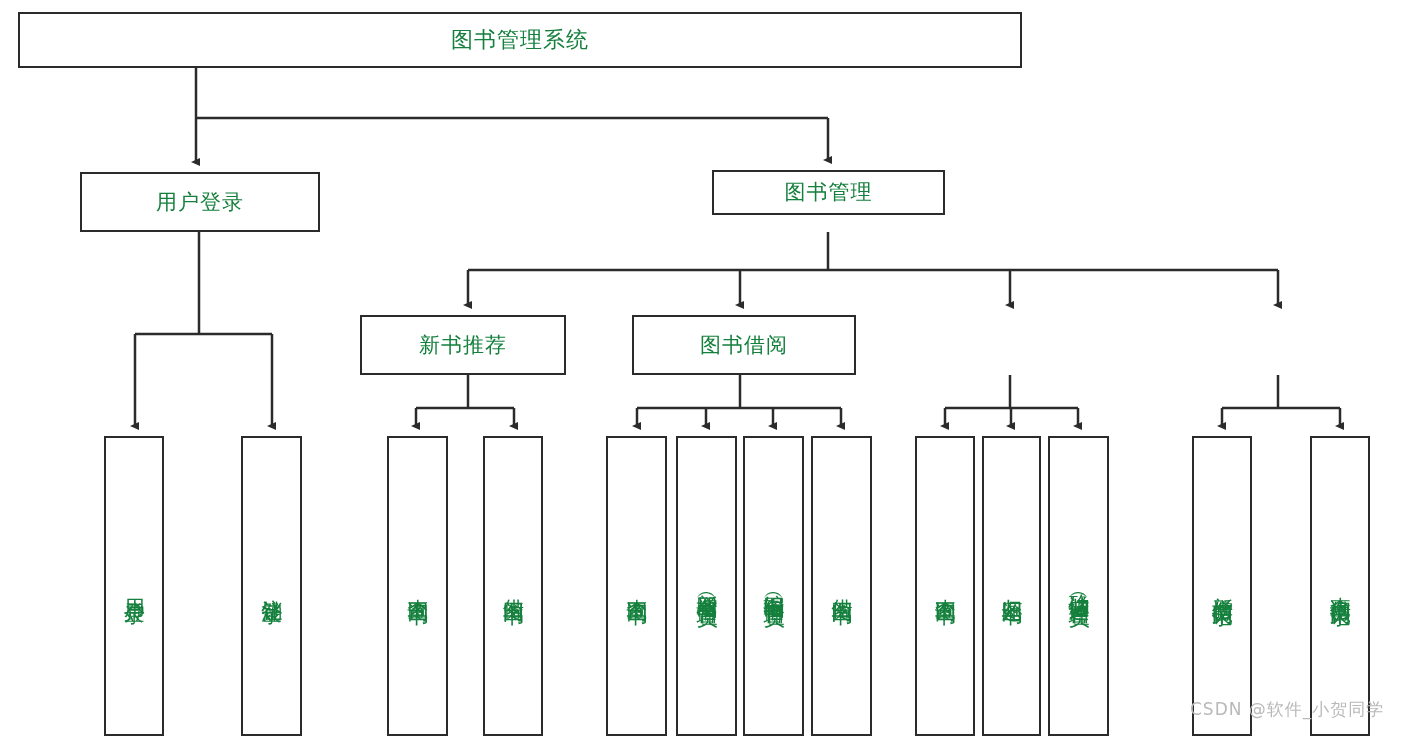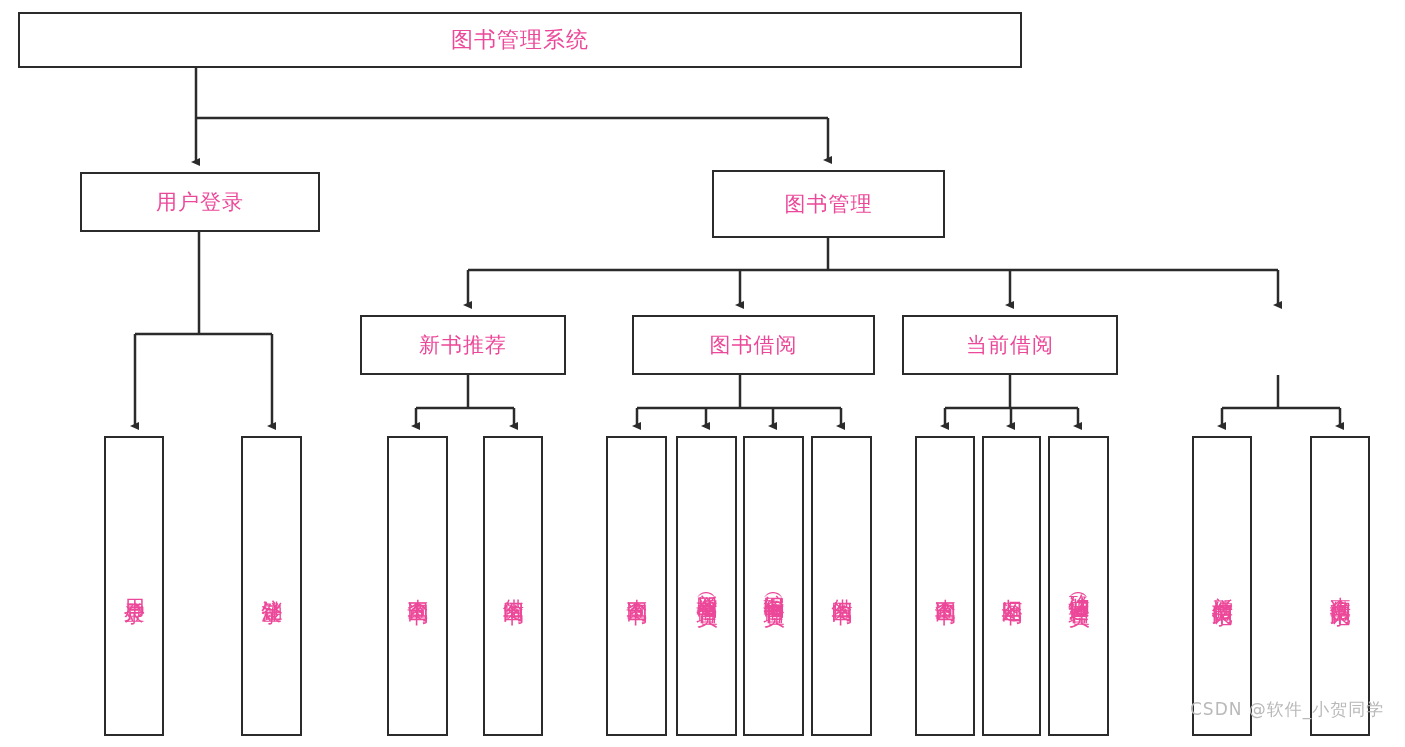--- a/index.html
+++ b/index.html
@@ -28,21 +28,21 @@
     background:#ffffff;
     display:flex;
     align-items:center;
     justify-content:center;
     text-align:center;
   }
   .node .label{
     font-size:21px;
     line-height:1.25;
     letter-spacing:1px;
-    color:#ec4899;
+    color:#15803d;
     white-space:nowrap;
   }
   .node.root .label{font-size:22px;}
   .node.leaf{
     border-width:2.5px;
   }
   .node.leaf .label{
     writing-mode:vertical-rl;
     text-orientation:upright;
     font-size:21px;
@@ -115,32 +115,29 @@
     </g>
   </svg>
 
   <div class="node root" style="left:18px;top:12px;width:1004px;height:56px;">
     <span class="label">图书管理系统</span>
   </div>
 
   <div class="node" style="left:80px;top:172px;width:240px;height:60px;">
     <span class="label">用户登录</span>
   </div>
-  <div class="node" style="left:712px;top:170px;width:233px;height:68px;">
+  <div class="node" style="left:712px;top:170px;width:233px;height:45px;">
     <span class="label">图书管理</span>
   </div>
 
   <div class="node" style="left:360px;top:315px;width:206px;height:60px;">
     <span class="label">新书推荐</span>
   </div>
-  <div class="node" style="left:632px;top:315px;width:243px;height:60px;">
+  <div class="node" style="left:632px;top:315px;width:224px;height:60px;">
     <span class="label">图书借阅</span>
-  </div>
-  <div class="node" style="left:902px;top:315px;width:216px;height:60px;">
-    <span class="label">当前借阅</span>
   </div>
 
   <div class="node leaf" style="left:104px;top:436px;width:60px;height:300px;">
     <span class="label">用户登录</span>
   </div>
   <div class="node leaf" style="left:241px;top:436px;width:61px;height:300px;">
     <span class="label">注销登录</span>
   </div>
   <div class="node leaf" style="left:387px;top:436px;width:61px;height:300px;">
     <span class="label">查询图书</span>

